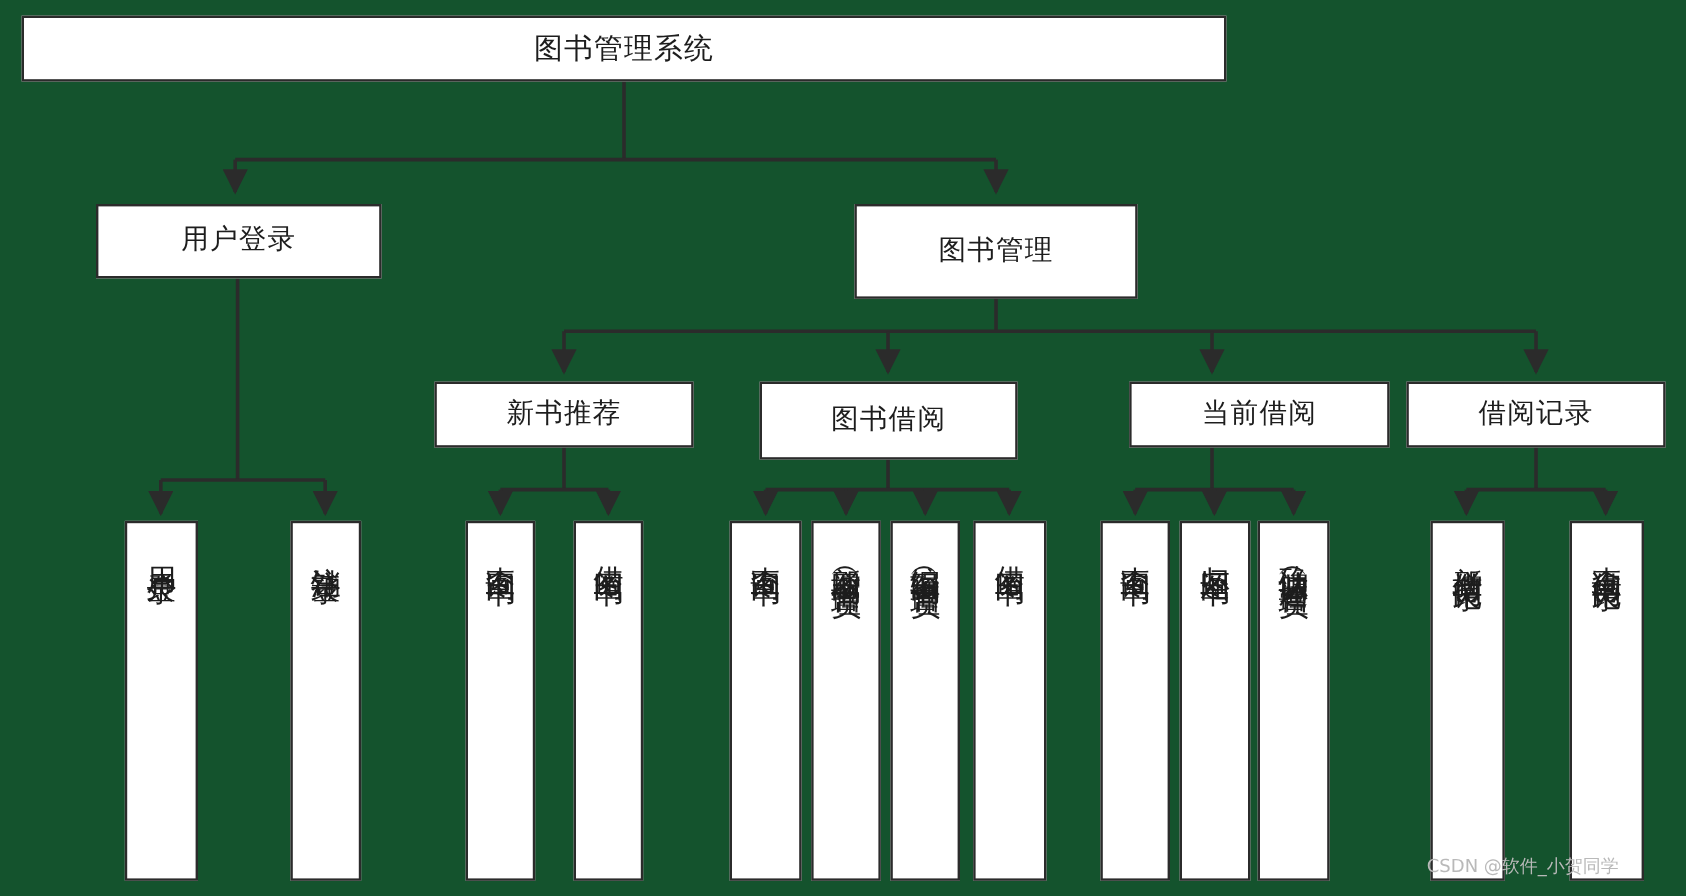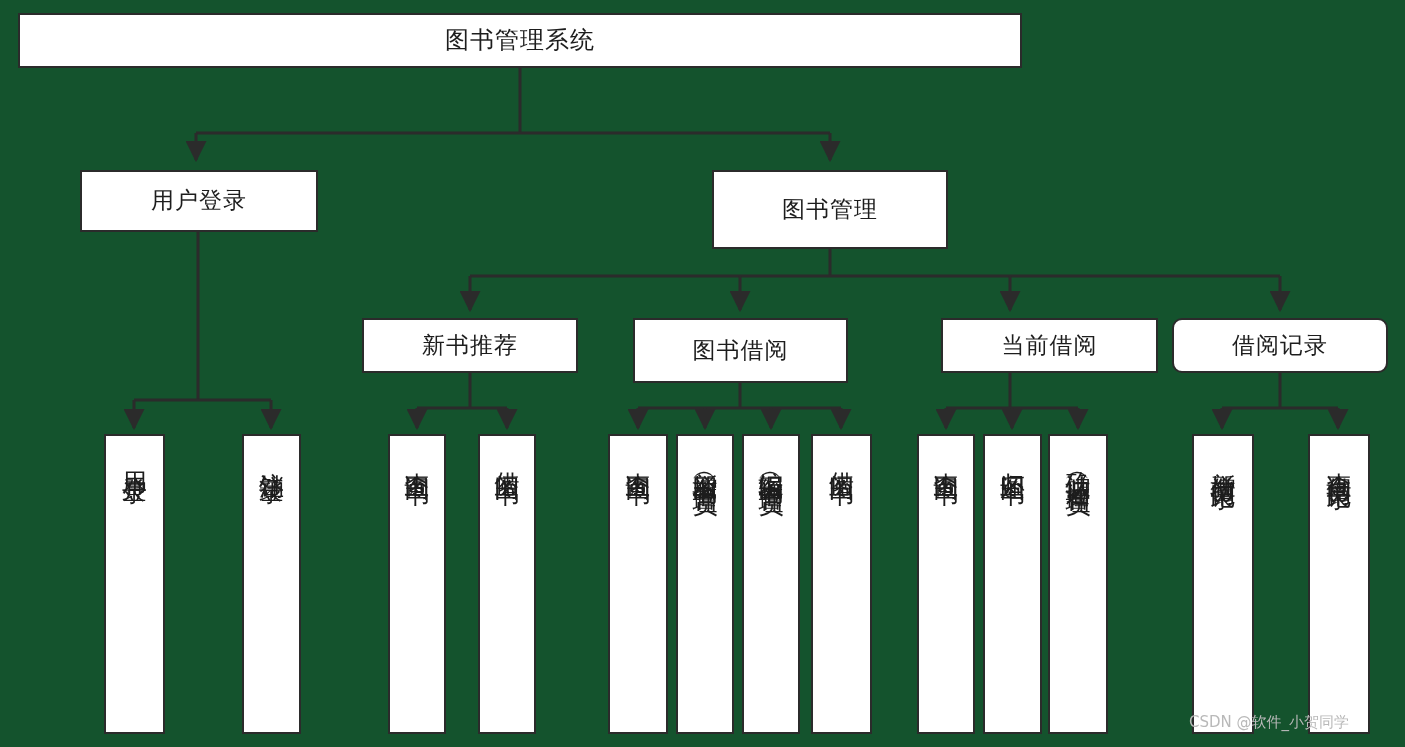--- a/index.html
+++ b/index.html
@@ -141,21 +141,21 @@
 
   <div class="node horiz" style="left:362px; top:318px; width:216px; height:55px;">
     <span class="label">新书推荐</span>
   </div>
   <div class="node horiz" style="left:633px; top:318px; width:215px; height:65px;">
     <span class="label">图书借阅</span>
   </div>
   <div class="node horiz" style="left:901px; top:318px; width:217px; height:55px;margin-left:40px;">
     <span class="label">当前借阅</span>
   </div>
-  <div class="node horiz" style="left:1172px; top:318px; width:216px; height:55px;border-radius:10px;">
+  <div class="node horiz" style="left:1172px; top:318px; width:216px; height:55px;">
     <span class="label">借阅记录</span>
   </div>
 
   <div class="node vert" style="left:104px; top:434px; width:61px; height:300px;">
     <span class="label">用户登录</span>
   </div>
   <div class="node vert" style="left:242px; top:434px; width:59px; height:300px;">
     <span class="label">注销登录</span>
   </div>
 

